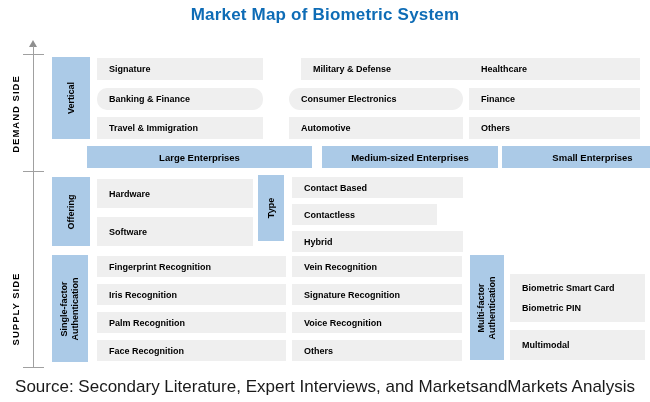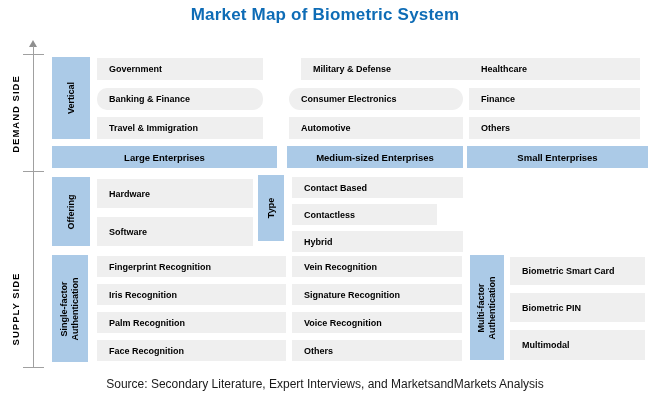--- a/index.html
+++ b/index.html
@@ -6,21 +6,21 @@
   .canvas {
     position:relative; width:650px; height:402px; background:#ffffff;
     font-family:"Liberation Sans", sans-serif; overflow:hidden;
   }
   .title {
     position:absolute; left:0; right:0; top:5px; text-align:center;
     font-size:17px; font-weight:bold; color:#0e6cb6; letter-spacing:0.2px;
   }
   .box { position:absolute; display:flex; align-items:center; color:#000; box-sizing:border-box; }
   .gray { background:#efefef; font-size:9px; font-weight:bold; padding-left:12px; }
-  .blue-row { background:#abcae7; font-size:9.5px; font-weight:bold; justify-content:center; }
+  .blue-row { background:#abcae7; font-size:9.5px; font-weight:bold; justify-content:center;margin-left:35px; }
   .rotbox { position:absolute; background:#abcae7; }
   .rot {
     position:absolute; left:50%; top:50%;
     transform:translate(-50%,-50%) rotate(-90deg);
     text-align:center; font-weight:bold; font-size:9px; line-height:1.2; color:#000;
   }
   .side-label-wrap { position:absolute; }
   .side-label {
     position:absolute; left:50%; top:50%;
     transform:translate(-50%,-50%) rotate(-90deg);
@@ -28,21 +28,21 @@
   }
   .axis-line { position:absolute; width:1px; background:#a0a0a0; }
   .axis-tick { position:absolute; height:1px; width:21px; background:#a0a0a0; }
   .axis-arrow {
     position:absolute; width:0; height:0;
     border-left:4px solid transparent; border-right:4px solid transparent;
     border-bottom:7px solid #8f8f8f;
   }
   .source {
     position:absolute; left:0; right:0; top:377px; text-align:center;
-    font-size:12px; color:#1a1a1a;
+    font-size:17px; color:#1a1a1a;
   }
 </style>
 </head>
 <body>
 
 <div class="canvas">
 
   <div class="title">Market Map of Biometric System</div>
 
   <div class="axis-arrow" style="left:29px; top:40px;"></div>
@@ -55,21 +55,21 @@
     <div class="side-label">DEMAND SIDE</div>
   </div>
   <div class="side-label-wrap" style="left:1px; top:252px; width:28px; height:114px;">
     <div class="side-label">SUPPLY SIDE</div>
   </div>
 
   <div class="rotbox" style="left:52px; top:57px; width:38px; height:82px;">
     <div class="rot" style="width:82px;">Vertical</div>
   </div>
 
-  <div class="box gray" style="left:97px; top:58px; width:166px; height:22px;">Government</div>
+  <div class="box gray" style="left:97px; top:58px; width:166px; height:22px;">Signature</div>
   <div class="box gray" style="left:97px; top:88px; width:166px; height:22px;border-radius:10px;">Banking &amp; Finance</div>
   <div class="box gray" style="left:97px; top:117px; width:166px; height:22px;">Travel &amp; Immigration</div>
   <div class="box blue-row" style="left:52px; top:146px; width:225px; height:22px;">Large Enterprises</div>
 
   <div class="box gray" style="left:289px; top:58px; width:174px; height:22px;margin-left:12px;">Military &amp; Defense</div>
   <div class="box gray" style="left:289px; top:88px; width:174px; height:22px;border-radius:11px;">Consumer Electronics</div>
   <div class="box gray" style="left:289px; top:117px; width:174px; height:22px;">Automotive</div>
   <div class="box blue-row" style="left:287px; top:146px; width:176px; height:22px;">Medium-sized Enterprises</div>
 
   <div class="box gray" style="left:469px; top:58px; width:171px; height:22px;">Healthcare</div>
@@ -99,19 +99,19 @@
   <div class="box gray" style="left:97px; top:340px; width:189px; height:21px;">Face Recognition</div>
 
   <div class="box gray" style="left:292px; top:256px; width:170px; height:21px;">Vein Recognition</div>
   <div class="box gray" style="left:292px; top:284px; width:170px; height:21px;">Signature Recognition</div>
   <div class="box gray" style="left:292px; top:312px; width:170px; height:21px;">Voice Recognition</div>
   <div class="box gray" style="left:292px; top:340px; width:170px; height:21px;">Others</div>
 
   <div class="rotbox" style="left:470px; top:255px; width:34px; height:105px;">
     <div class="rot" style="width:105px;">Multi-factor Authentication</div>
   </div>
-  <div class="box gray" style="left:510px; top:257px; width:135px; height:28px;text-align:center;">Biometric Smart Card</div>
+  <div class="box gray" style="left:510px; top:274px; width:135px; height:28px;text-align:center;">Biometric Smart Card</div>
   <div class="box gray" style="left:510px; top:293px; width:135px; height:29px;">Biometric PIN</div>
   <div class="box gray" style="left:510px; top:330px; width:135px; height:30px;">Multimodal</div>
 
   <div class="source">Source: Secondary Literature, Expert Interviews, and MarketsandMarkets Analysis</div>
 
 </div>
 
 </body></html>

